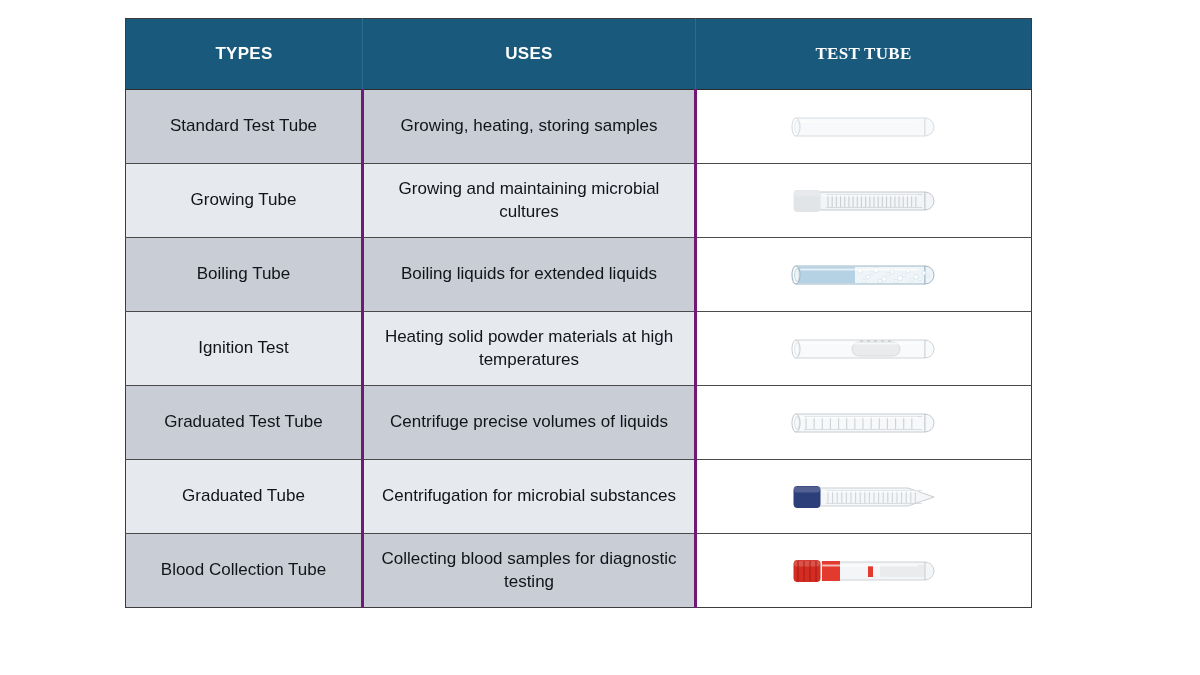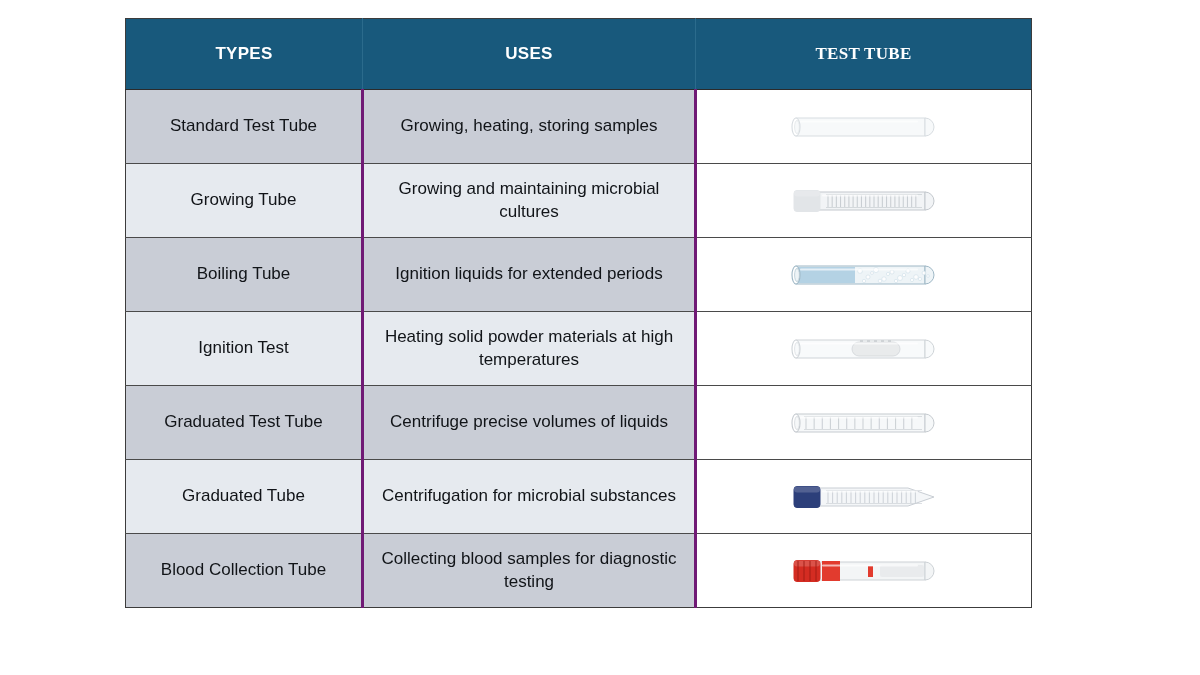--- a/index.html
+++ b/index.html
@@ -175,21 +175,21 @@
                 <rect x="38" y="8.5" width="96" height="2" rx="1" fill="#ffffff" opacity="0.65"></rect>
               </svg>
             </div>
           </td>
         </tr>
         <tr class="odd">
           <td class="txt">
             <span class="cell-text">Boiling Tube</span>
           </td>
           <td class="txt">
-            <span class="cell-text">Ignition liquids for extended periods</span>
+            <span class="cell-text">Boiling liquids for extended liquids</span>
           </td>
           <td class="tube-cell">
             <div class="tube-wrap">
               <svg width="160" height="30" viewBox="0 0 160 30" xmlns="http://www.w3.org/2000/svg">
                 <rect x="12" y="6" width="129" height="18" fill="#eef4f7" stroke="#9fb8c6" stroke-width="1"></rect>
                 <path d="M 141 6 a 9 9 0 0 1 0 18 Z" fill="#eef4f7" stroke="#9fb8c6" stroke-width="1"></path>
                 <rect x="13" y="7" width="58" height="16" fill="#a9cbe0" opacity="0.85"></rect>
                 <circle cx="76" cy="11" r="2.4" fill="#ffffff" opacity="0.9" stroke="#c3d7e3" stroke-width="0.5"></circle>
                 <circle cx="84" cy="17" r="2" fill="#ffffff" opacity="0.9" stroke="#c3d7e3" stroke-width="0.5"></circle>
                 <circle cx="92" cy="10" r="2.6" fill="#ffffff" opacity="0.9" stroke="#c3d7e3" stroke-width="0.5"></circle>

